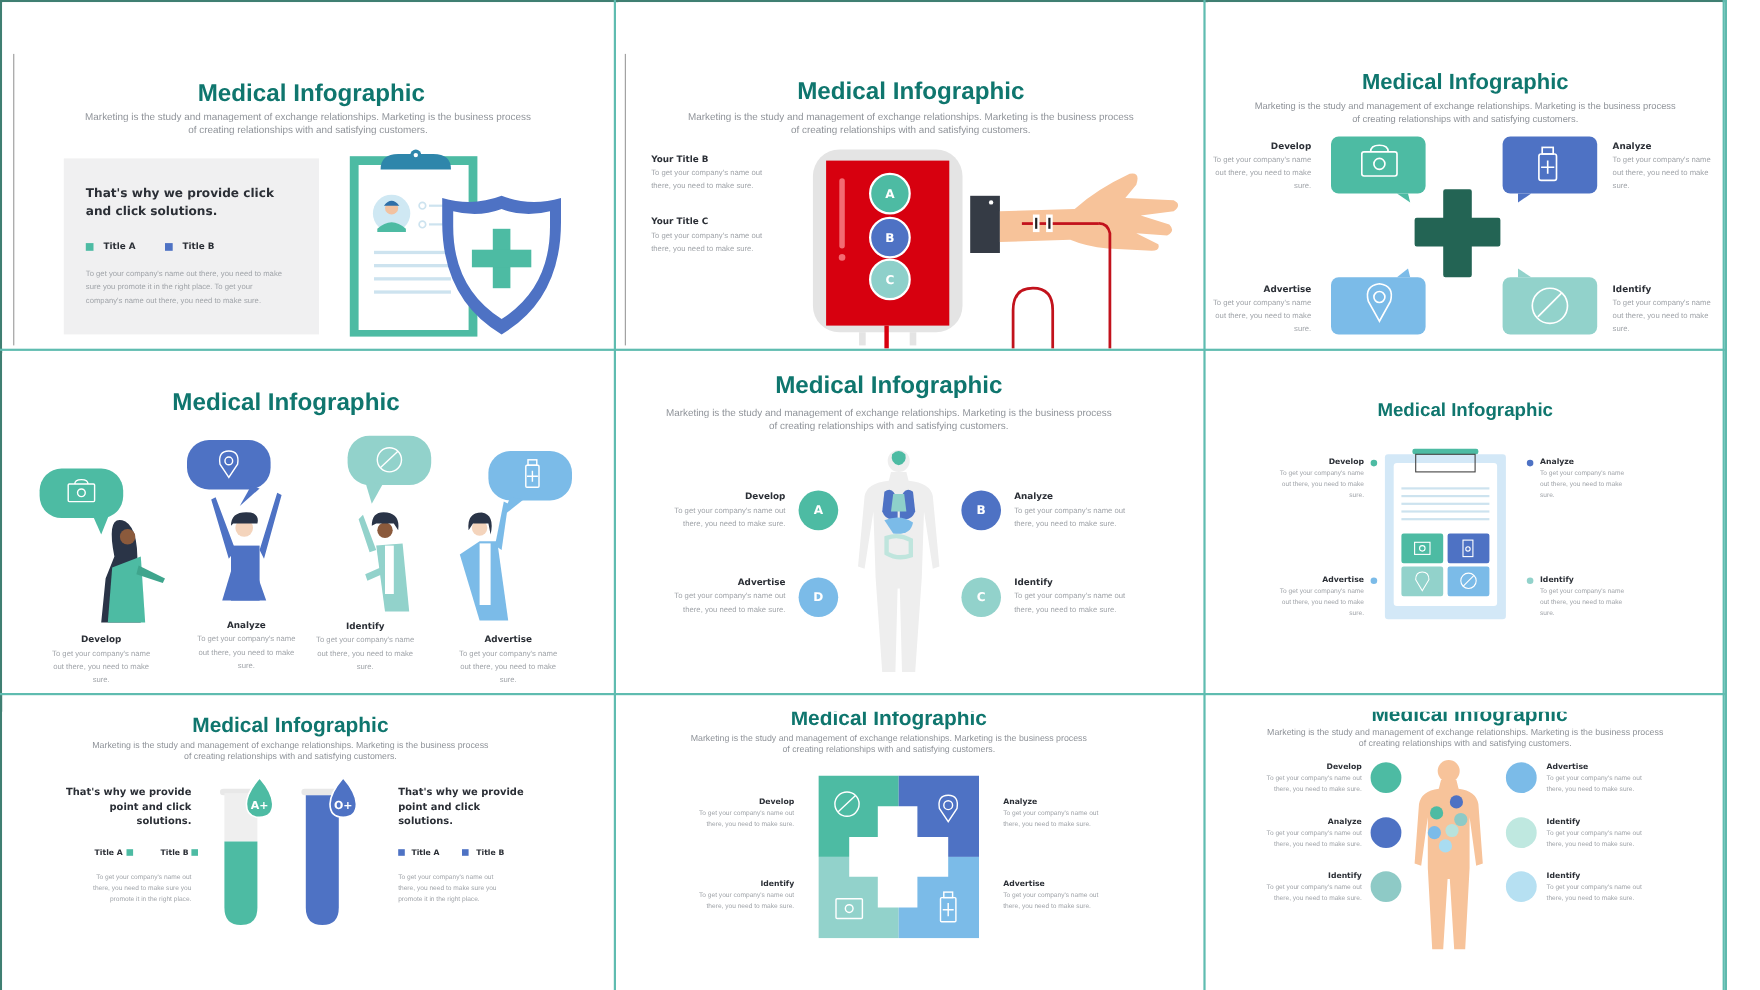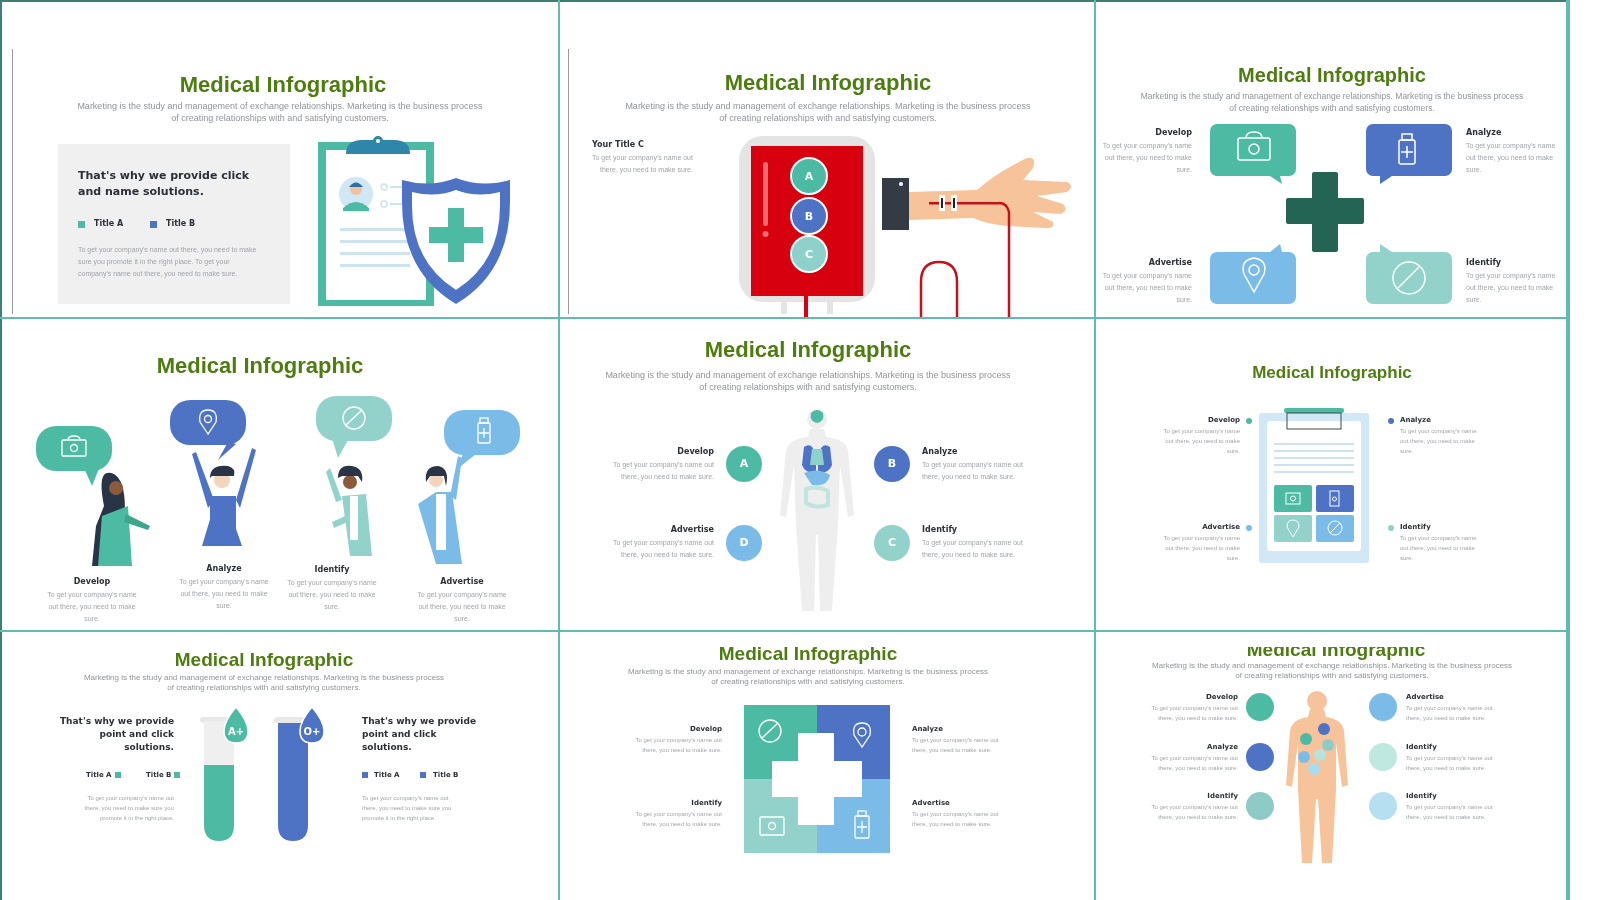--- a/index.html
+++ b/index.html
@@ -6,21 +6,21 @@
   html, body { width: 1600px; height: 900px; overflow: hidden; background: #ffffff; }
   body { font-family: "Liberation Sans", sans-serif; color: #2b2f36; position: relative; }
 
   .frame { position: absolute; left: 0; top: 0; width: 1568px; height: 900px; border-top: 2px solid #3f7f72; border-left: 2px solid #3f7f72; }
   .right-strip { position: absolute; left: 1568px; top: 0; width: 32px; height: 900px; background: #ffffff; border-left: 2px solid #5fb9ad; }
 
   .vline { position: absolute; top: 0; width: 2px; height: 900px; background: #5fbcb0; }
   .hline { position: absolute; left: 0; height: 2px; background: #5fbcb0; width: 1568px; }
 
   .slide { position: absolute; overflow: hidden; background: #fff; }
-  .s-title { position: absolute; left: 0; right: 0; text-align: center; font-weight: bold; color: #4d7c0f; }
+  .s-title { position: absolute; left: 0; right: 0; text-align: center; font-weight: bold; color: #0f766e; }
   .s-sub { position: absolute; left: 0; right: 0; text-align: center; color: #8f9399; font-size: 9px; line-height: 12px; }
   .s-sub span { display: block; }
   .lbl { position: absolute; font-family: "DejaVu Sans", sans-serif; font-weight: bold; font-size: 8px; color: #2b2f36; }
   .txt { position: absolute; font-size: 7px; line-height: 12px; color: #a0a4a9; }
   .r { text-align: right; }
   .c { text-align: center; }
   svg { display: block; }
   .abs { position: absolute; }
 </style>
 </head>
@@ -32,21 +32,21 @@
 <div class="slide" style="left:2px;top:2px;width:556px;height:315px;">
   <div class="abs" style="left:10px;top:47px;width:1px;height:265px;background:#999;"></div>
   <div class="s-title" style="top:70px;font-size:22px;left:0;right:-6px;">Medical Infographic</div>
   <div class="s-sub" style="top:98px;">
     <span>Marketing is the study and management of exchange relationships. Marketing is the business process</span>
       <span>of creating relationships with and satisfying customers.</span>
   </div>
   <div class="abs" style="left:56px;top:142px;width:232px;height:160px;background:#f0f0f1;">
     <div class="lbl" style="left:20px;top:24px;font-size:11px;line-height:16px;">
       <div>That's why we provide click</div>
-        <div>and name solutions.</div>
+        <div>and click solutions.</div>
     </div>
     <div class="abs" style="left:20px;top:77px;width:7px;height:7px;background:#4dbba3;"></div>
     <div class="lbl" style="left:36px;top:75px;">Title A</div>
     <div class="abs" style="left:92px;top:77px;width:7px;height:7px;background:#4e72c4;"></div>
     <div class="lbl" style="left:108px;top:75px;">Title B</div>
     <div class="txt" style="left:20px;top:100px;">
       <div>To get your company's name out there, you need to make</div>
         <div>sure you promote it in the right place. To get your</div>
         <div>company's name out there, you need to make sure.</div>
     </div>
@@ -77,21 +77,28 @@
 </div>
 
 <div class="slide" style="left:562px;top:2px;width:532px;height:315px;">
   <div class="abs" style="left:6px;top:47px;width:1px;height:265px;background:#999;"></div>
   <div class="s-title" style="top:68px;font-size:22px;">Medical Infographic</div>
   <div class="s-sub" style="top:98px;">
     <span>Marketing is the study and management of exchange relationships. Marketing is the business process</span>
       <span>of creating relationships with and satisfying customers.</span>
   </div>
   <div class="abs" style="left:30px;top:138px;width:130px;">
-    <div style="position:relative;height:58px;text-align:right;">
+    <div style="position:relative;height:57px;">
+      <div class="lbl" style="left:0;top:0;">Your Title B</div>
+      <div class="txt" style="left:0;top:12px;">
+          <div>To get your company's name out</div>
+          <div>there, you need to make sure.</div>
+        </div>
+    </div>
+    <div style="position:relative;height:58px;">
       <div class="lbl" style="left:0;top:0;">Your Title C</div>
       <div class="txt" style="left:0;top:12px;">
           <div>To get your company's name out</div>
           <div>there, you need to make sure.</div>
         </div>
     </div>
   </div>
   <svg class="abs" style="left:175px;top:130px;" width="340" height="185" viewBox="0 0 340 185">
     <rect x="2" y="4" width="136" height="166" rx="24" fill="#e4e4e4"></rect>
     <rect x="14" y="14" width="112" height="150" fill="#d7000f"></rect>

